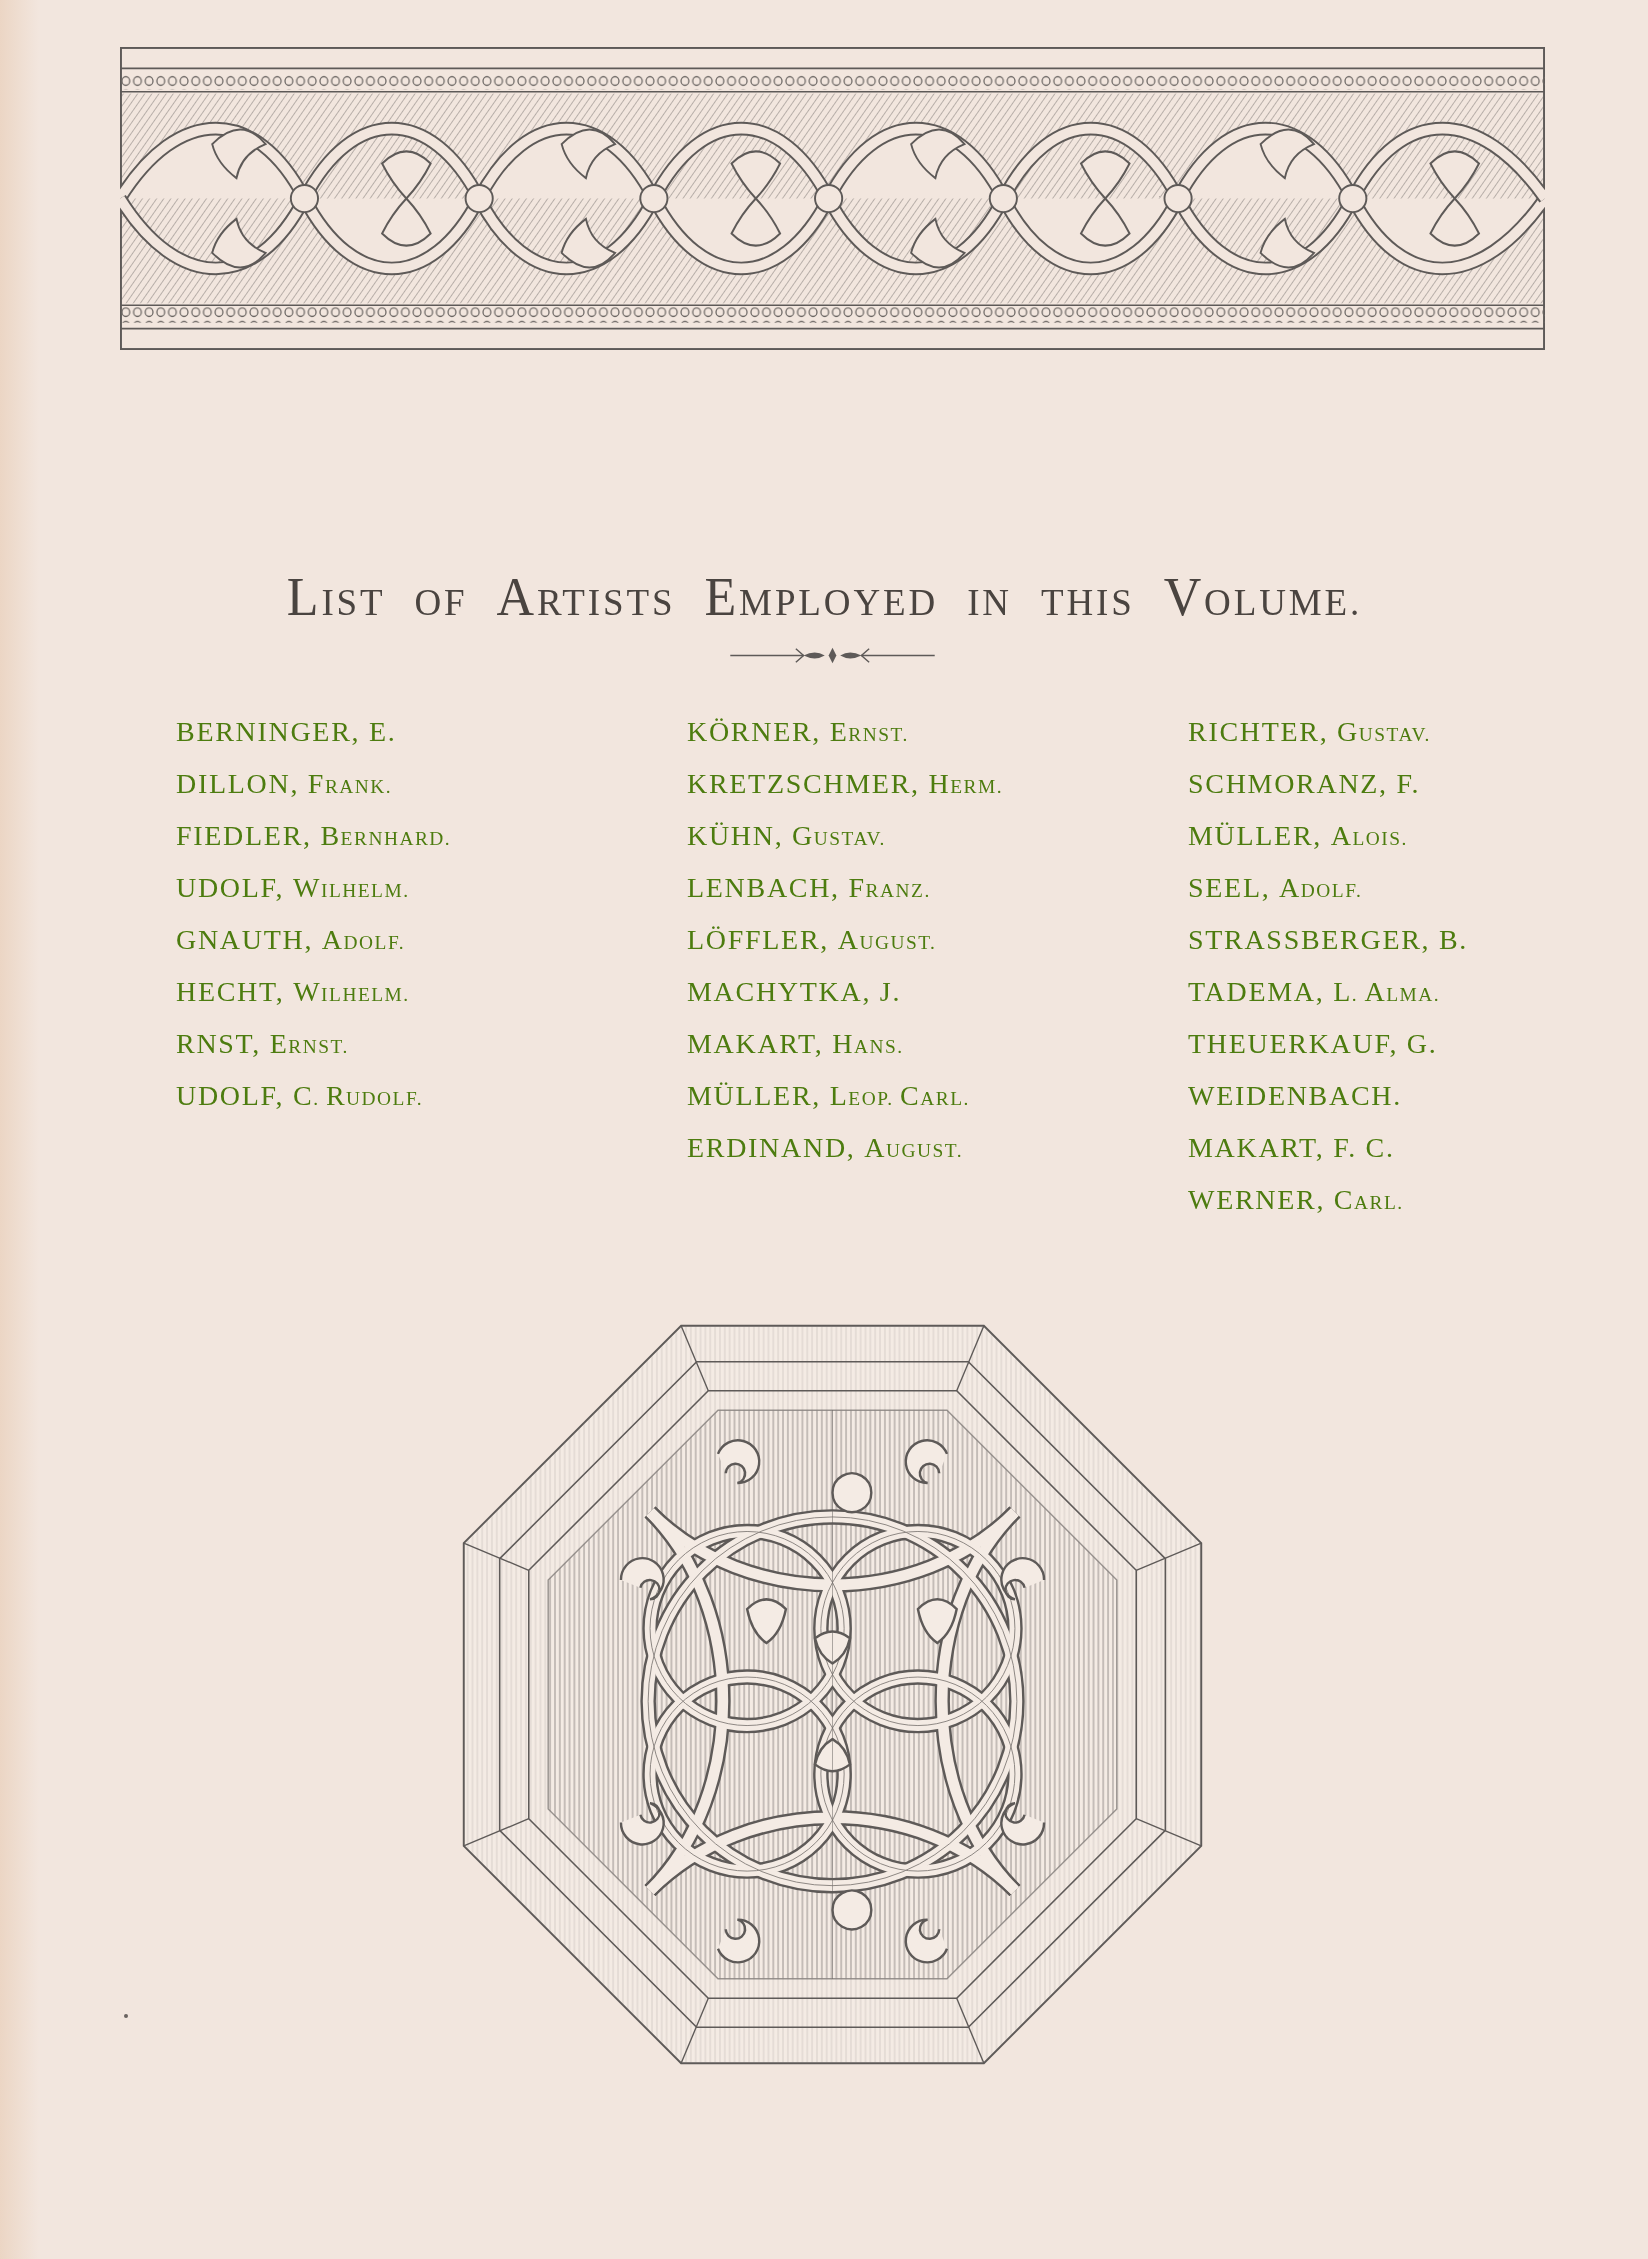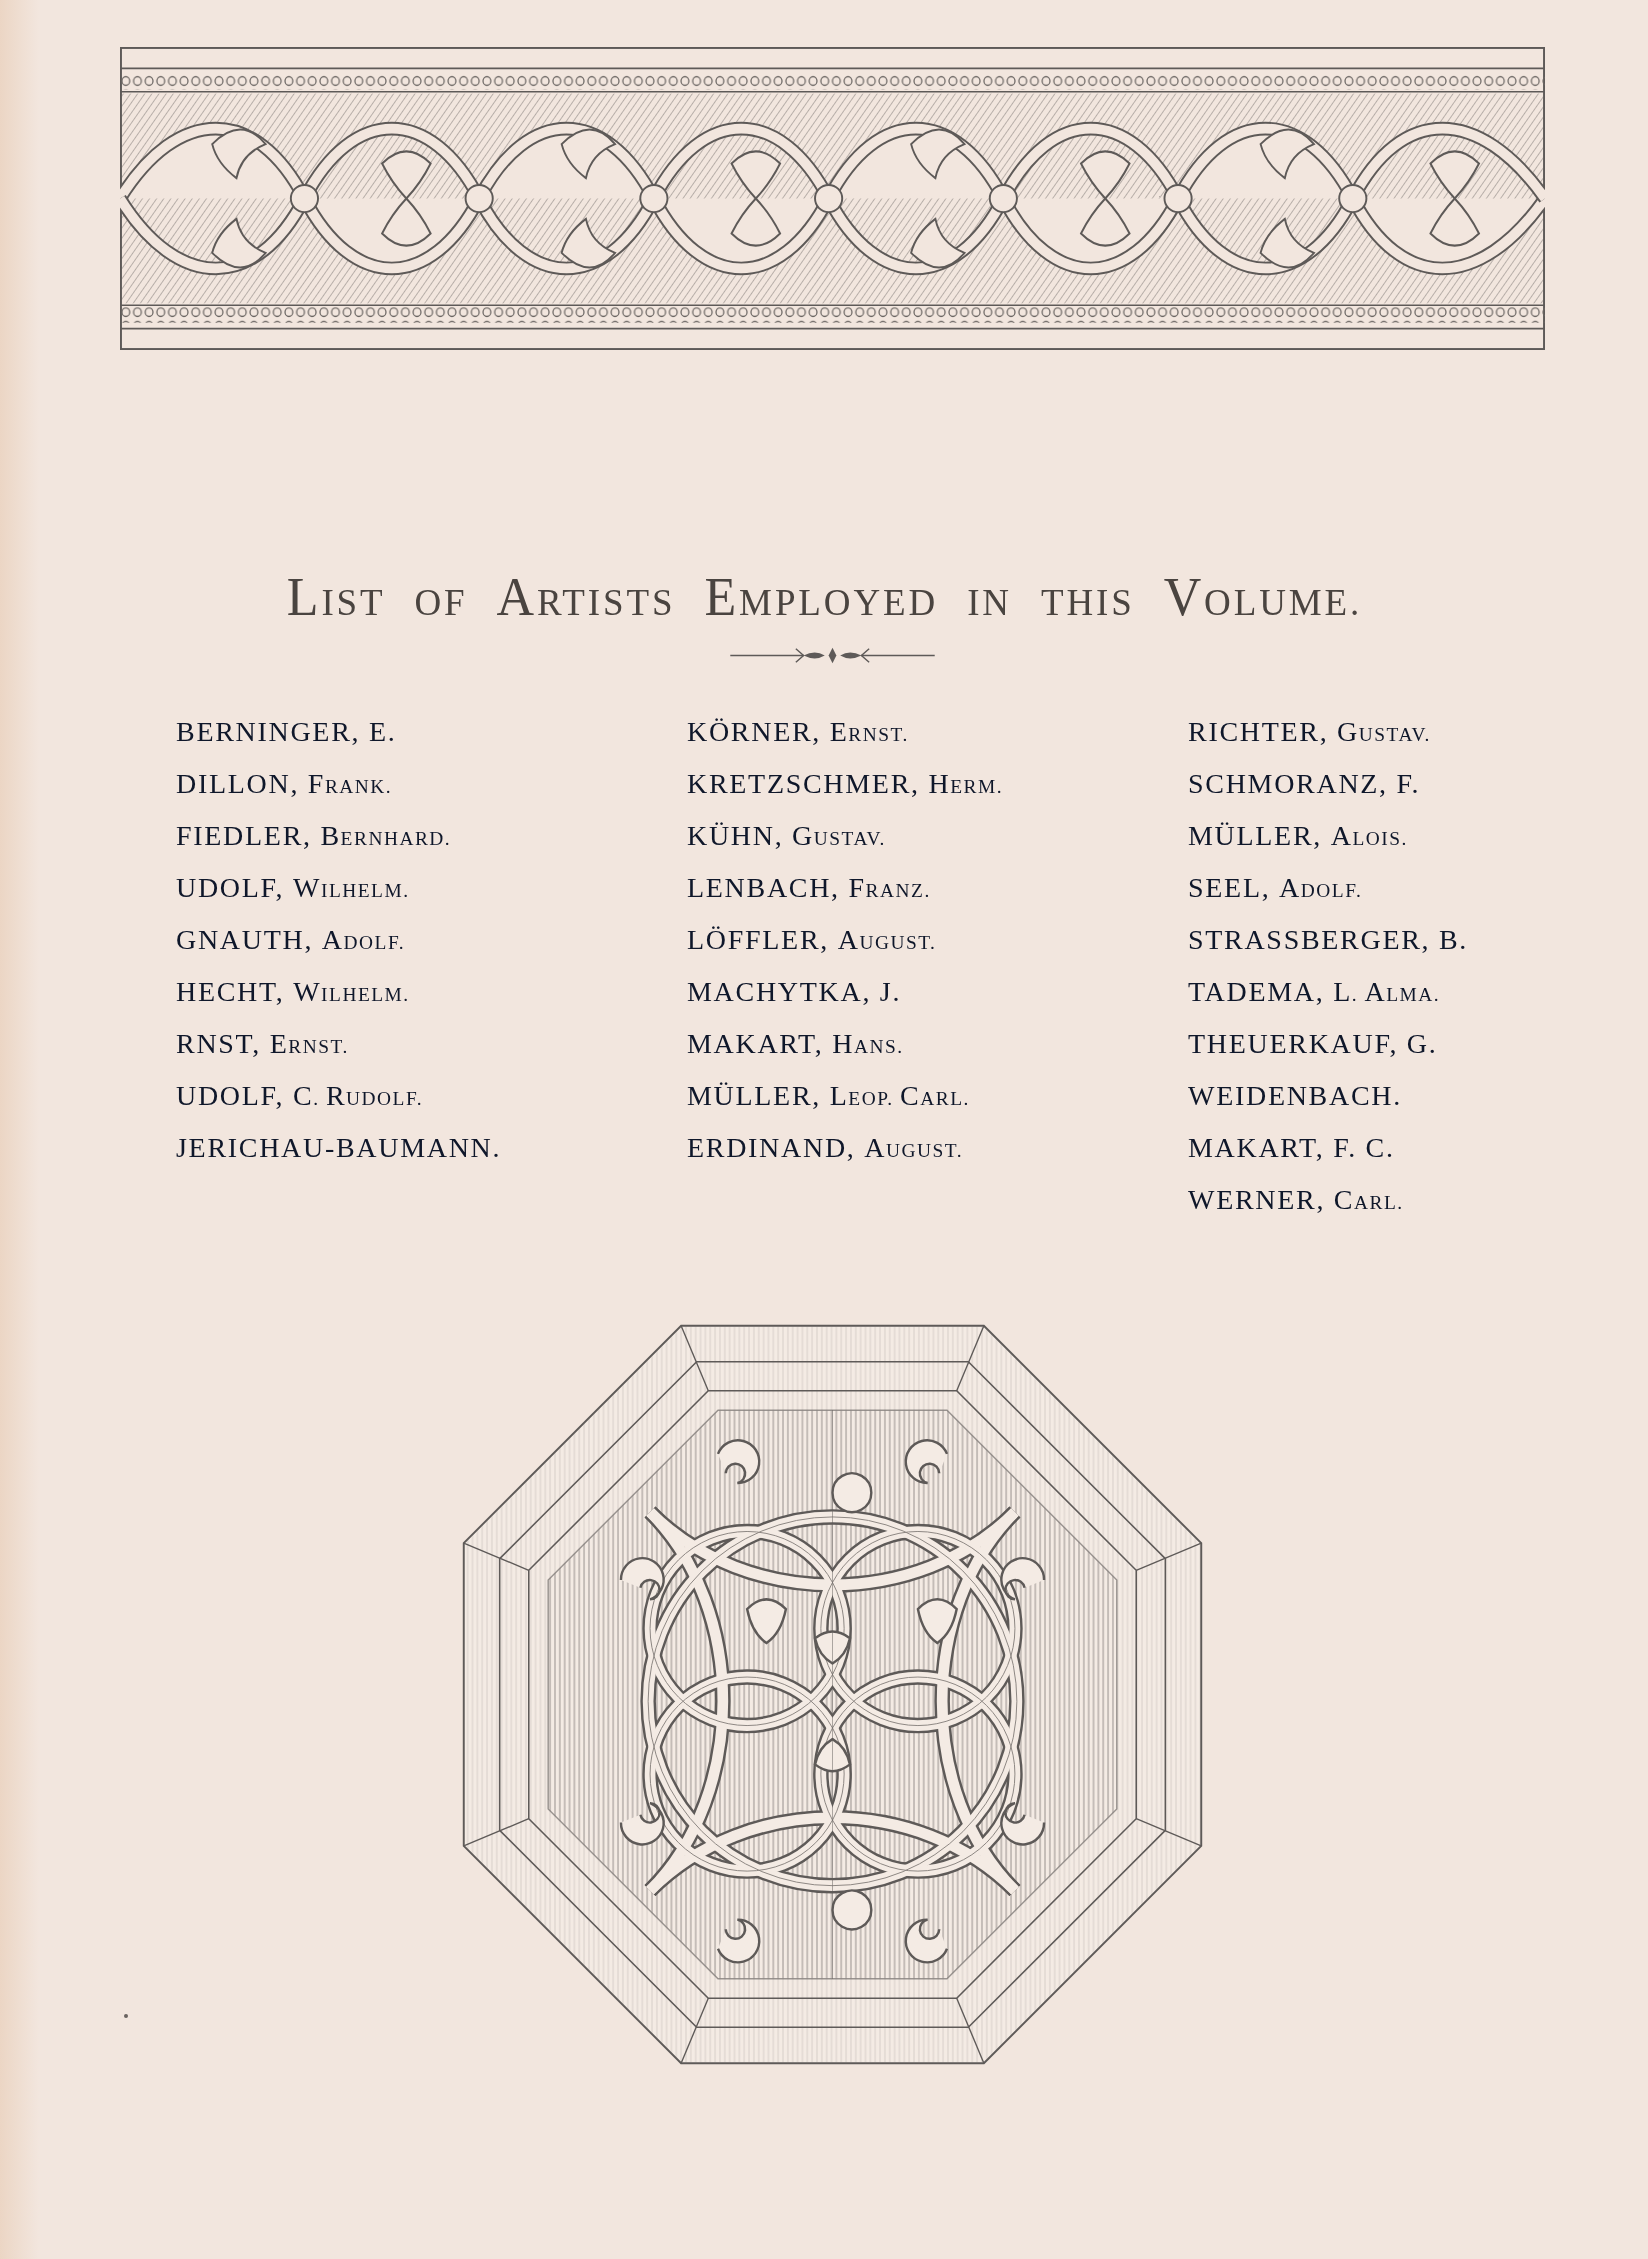--- a/index.html
+++ b/index.html
@@ -27,21 +27,21 @@
     }
     .title .sc { font-size: 37px; }
     .ornament { position: absolute; left: 726px; top: 642px; width: 213px; height: 27px; }
     .col { position: absolute; top: 706px; }
     .col-1 { left: 176px; }
     .col-2 { left: 687px; }
     .col-3 { left: 1188px; }
     .row {
       height: 52px; line-height: 52px;
       font-size: 28px; letter-spacing: 1.7px; white-space: nowrap;
-      color: #0f172a;
+      color: #4d7c0f;
       font-family: Liberation Serif, serif;
     }
     .row .first { font-size: 19.4px; letter-spacing: 1.5px; }
     .row .first .cap { font-size: 28px; }
     .octagon { position: absolute; left: 456px; top: 1318px; width: 753px; height: 753px; }
     .octagon svg { width: 100%; height: 100%; display: block; }
     .speck { position: absolute; left: 124px; top: 2014px; width: 3.9px; height: 3.9px; background:#6a6360; border-radius: 50%; }
   </style>
 </head>
 <body>
@@ -116,21 +116,20 @@
 
 <div class="col col-1" id="col0">
     <div class="row"><span>BERNINGER,</span> <span>E.</span></div>
     <div class="row"><span>DILLON,</span> <span class="first"><span class="cap">F</span>RANK.</span></div>
     <div class="row"><span>FIEDLER,</span> <span class="first"><span class="cap">B</span>ERNHARD.</span></div>
     <div class="row"><span>UDOLF,</span> <span class="first"><span class="cap">W</span>ILHELM.</span></div>
     <div class="row"><span>GNAUTH,</span> <span class="first"><span class="cap">A</span>DOLF.</span></div>
     <div class="row"><span>HECHT,</span> <span class="first"><span class="cap">W</span>ILHELM.</span></div>
     <div class="row"><span>RNST,</span> <span class="first"><span class="cap">E</span>RNST.</span></div>
     <div class="row"><span>UDOLF,</span> <span class="first"><span class="cap">C</span>. <span class="cap">R</span>UDOLF.</span></div>
-    <div class="row"><span>JERICHAU-BAUMANN.</span></div>
   </div>
 <div class="col col-2" id="col1">
     <div class="row"><span>KÖRNER,</span> <span class="first"><span class="cap">E</span>RNST.</span></div>
     <div class="row"><span>KRETZSCHMER,</span> <span class="first"><span class="cap">H</span>ERM.</span></div>
     <div class="row"><span>KÜHN,</span> <span class="first"><span class="cap">G</span>USTAV.</span></div>
     <div class="row"><span>LENBACH,</span> <span class="first"><span class="cap">F</span>RANZ.</span></div>
     <div class="row"><span>LÖFFLER,</span> <span class="first"><span class="cap">A</span>UGUST.</span></div>
     <div class="row"><span>MACHYTKA,</span> <span>J.</span></div>
     <div class="row"><span>MAKART,</span> <span class="first"><span class="cap">H</span>ANS.</span></div>
     <div class="row"><span>MÜLLER,</span> <span class="first"><span class="cap">L</span>EOP. <span class="cap">C</span>ARL.</span></div>

